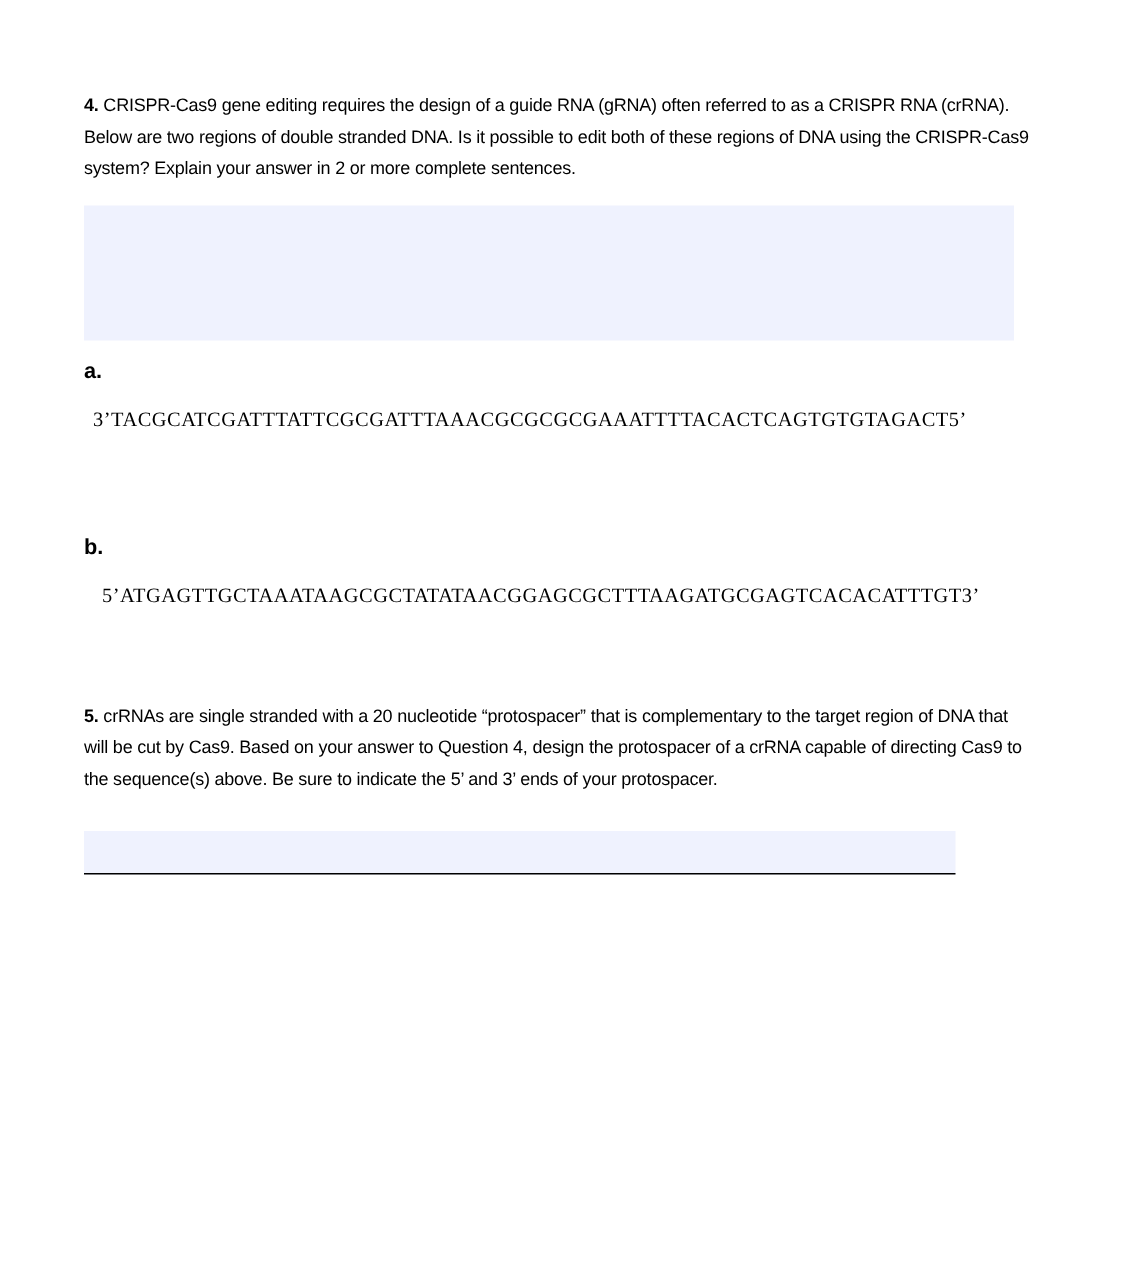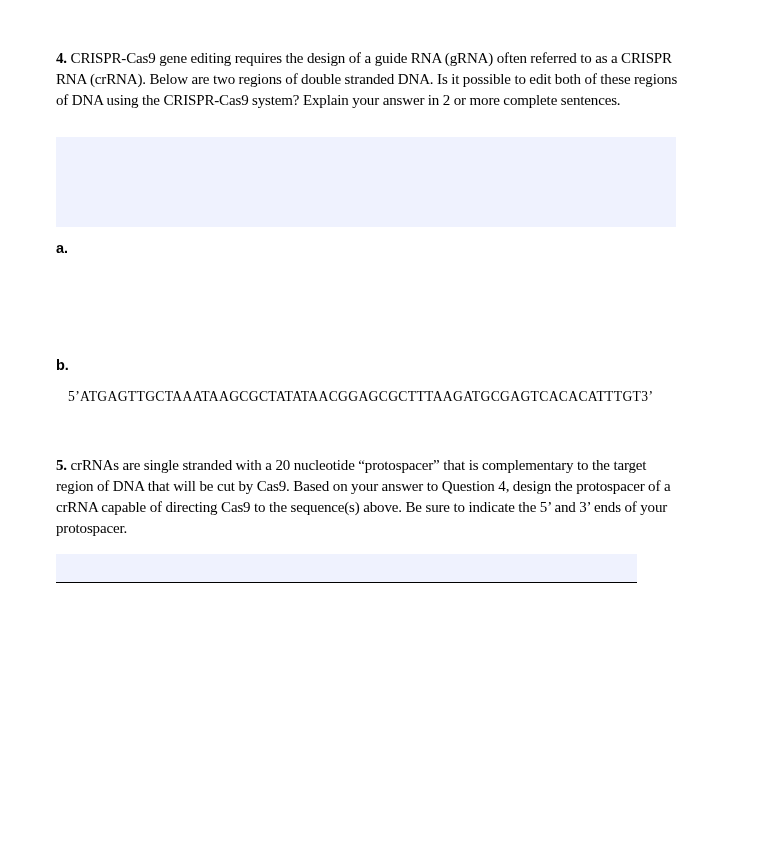--- a/index.html
+++ b/index.html
@@ -11,24 +11,25 @@
       width: 762px;
       height: 855px;
       position: relative;
       overflow: hidden;
       color: #000000;
       font-family: "Liberation Sans", sans-serif;
     }
     .question {
       position: absolute;
       left: 56px;
-      font-family: Liberation Serif, serif;
-      font-size: 15px;
+      font-family: Liberation Sans, sans-serif;
+      font-size: 12px;
       line-height: 21px;
       letter-spacing: -0.15px;
+      margin-top: 12px;
     }
     .q4 { top: 48px; width: 630px; }
     .q5 { top: 455px; width: 630px; }
     .qnum { font-weight: bold; }
     .answer-box {
       position: absolute;
       background: #eff2fe;
       border: none;
       outline: none;
       padding: 0;
@@ -75,20 +76,21 @@
 <body>
 
 <div class="question q4">
   <span class="qnum">4.</span><span> CRISPR-Cas9 gene editing requires the design of a guide RNA (gRNA) often referred to as a CRISPR RNA (crRNA). Below are two regions of double stranded DNA. Is it possible to edit both of these regions of DNA using the CRISPR-Cas9 system? Explain your answer in 2 or more complete sentences.</span>
 </div>
 
 <textarea class="answer-box answer-4" style=""></textarea>
 
 <div class="part-label label-a">a.</div>
 <div class="dna dna-a">
+  <span class="dna-line">3’TACGCATCGATTTATTCGCGATTTAAACGCGCGCGAAATTTTACACTCAGTGTGTAGACT5’</span>
 </div>
 
 <div class="part-label label-b">b.</div>
 <div class="dna dna-b">
   <span class="dna-line">5’ATGAGTTGCTAAATAAGCGCTATATAACGGAGCGCTTTAAGATGCGAGTCACACATTTGT3’</span>
 </div>
 
 <div class="question q5">
   <span class="qnum">5.</span><span> crRNAs are single stranded with a 20 nucleotide “protospacer” that is complementary to the target region of DNA that will be cut by Cas9. Based on your answer to Question 4, design the protospacer of a crRNA capable of directing Cas9 to the sequence(s) above. Be sure to indicate the 5’ and 3’ ends of your protospacer.</span>
 </div>

